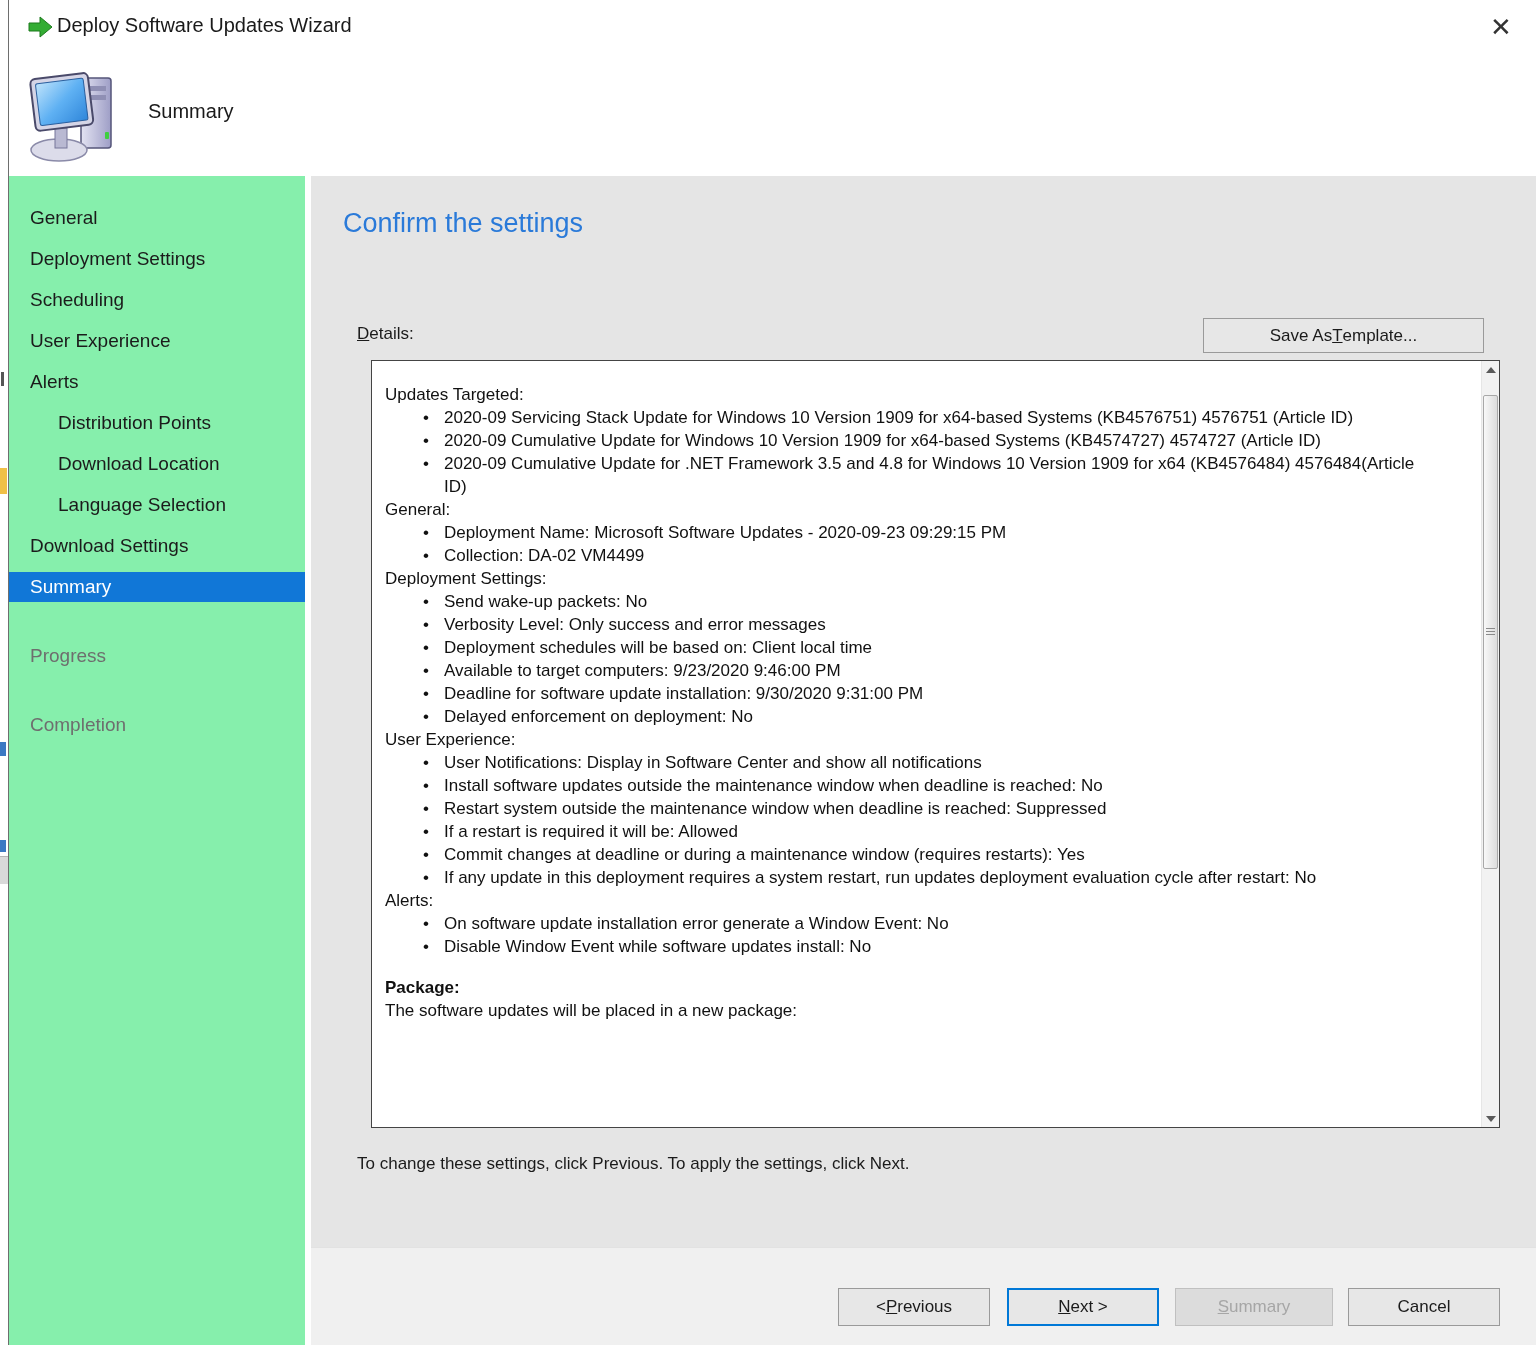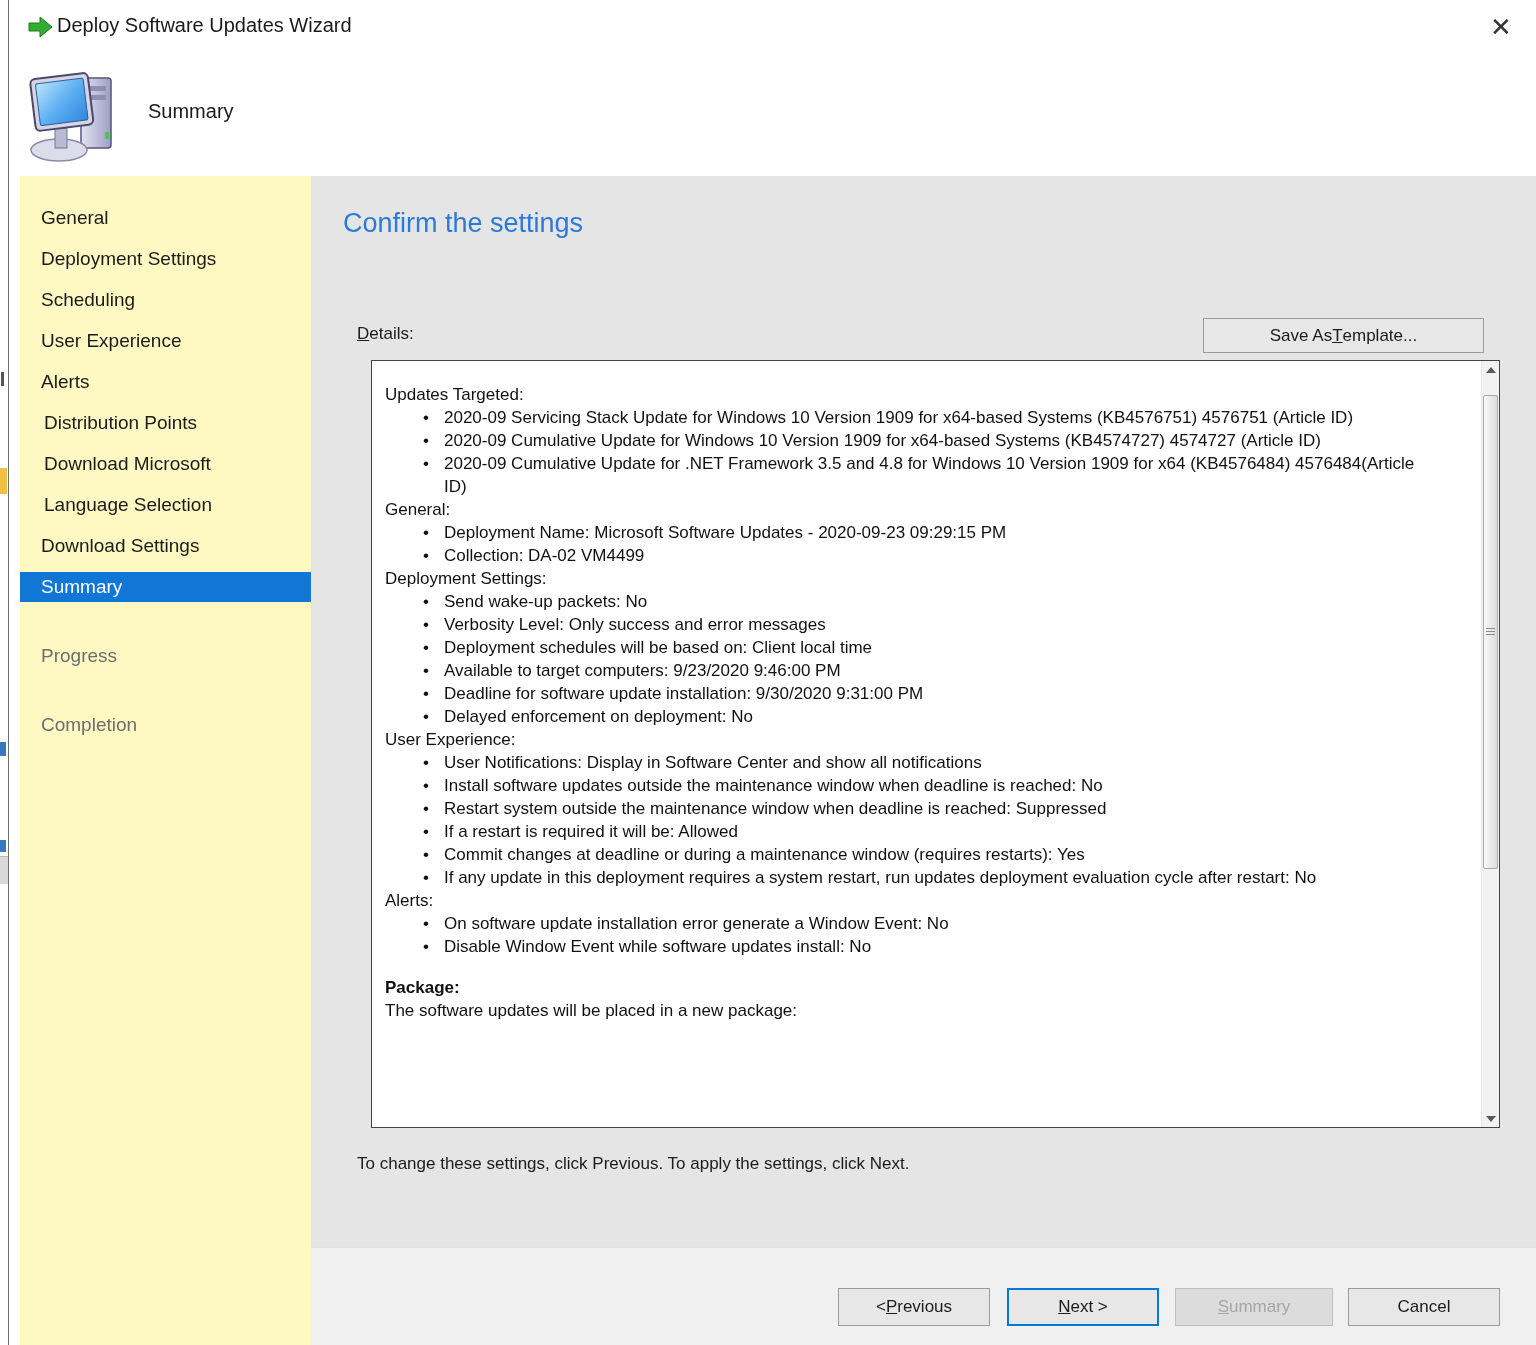--- a/index.html
+++ b/index.html
@@ -19,23 +19,23 @@
   .window-title { position:absolute; left:48px; top:14px; font-size:20px; color:#1a1a1a; }
   .close-btn { position:absolute; right:18px; top:10px; width:34px; height:34px; font-size:26px; font-weight:200;
                color:#333; text-align:center; line-height:34px; cursor:pointer; }
 
   
   .header { position:absolute; left:9px; top:55px; right:0; height:121px; background:#ffffff; }
   .header-icon { position:absolute; left:16px; top:13px; width:96px; height:96px; }
   .page-title { position:absolute; left:139px; top:45px; font-size:20px; color:#1a1a1a; }
 
   
-  .sidebar { position:absolute; left:20px; top:176px; width:296px; bottom:0; background:#fef9c3; padding-top:27px; }
+  .sidebar { position:absolute; left:9px; top:176px; width:296px; bottom:0; background:#86efac; padding-top:27px; }
   .nav-item { height:30px; line-height:30px; margin-bottom:11px; padding-left:21px; font-size:19px; color:#1b1b1b; white-space:nowrap; }
-  .nav-item.indent { padding-left:24px; }
+  .nav-item.indent { padding-left:49px; }
   .nav-item.selected { background:var(--accent,#1177d7); color:#ffffff; }
   .nav-item.disabled { color:#6e6e6e;margin-top:39px; }
 
   
   .main { position:absolute; left:311px; top:176px; right:0; bottom:0; background:#e5e5e5; }
   .confirm-heading { position:absolute; left:32px; top:32px; font-size:27px; color:var(--heading,#2a7ad9); }
   .details-label { position:absolute; left:46px; top:148px; font-size:17px; }
   .mn { text-decoration:underline; }
 
   .btn { background:#e7e7e7; border:1px solid #9a9a9a; font-size:17px; color:#1b1b1b;
@@ -126,21 +126,21 @@
     <div class="page-title">Summary</div>
   </div>
 
   <div class="sidebar">
       <div class="nav-item">General</div>
       <div class="nav-item">Deployment Settings</div>
       <div class="nav-item">Scheduling</div>
       <div class="nav-item">User Experience</div>
       <div class="nav-item">Alerts</div>
       <div class="nav-item indent">Distribution Points</div>
-      <div class="nav-item indent">Download Microsoft</div>
+      <div class="nav-item indent">Download Location</div>
       <div class="nav-item indent">Language Selection</div>
       <div class="nav-item">Download Settings</div>
       <div class="nav-item selected">Summary</div>
       <div class="nav-item disabled">Progress</div>
       <div class="nav-item disabled">Completion</div>
     </div>
 
   <div class="main">
     <div class="confirm-heading">Confirm the settings</div>
 

